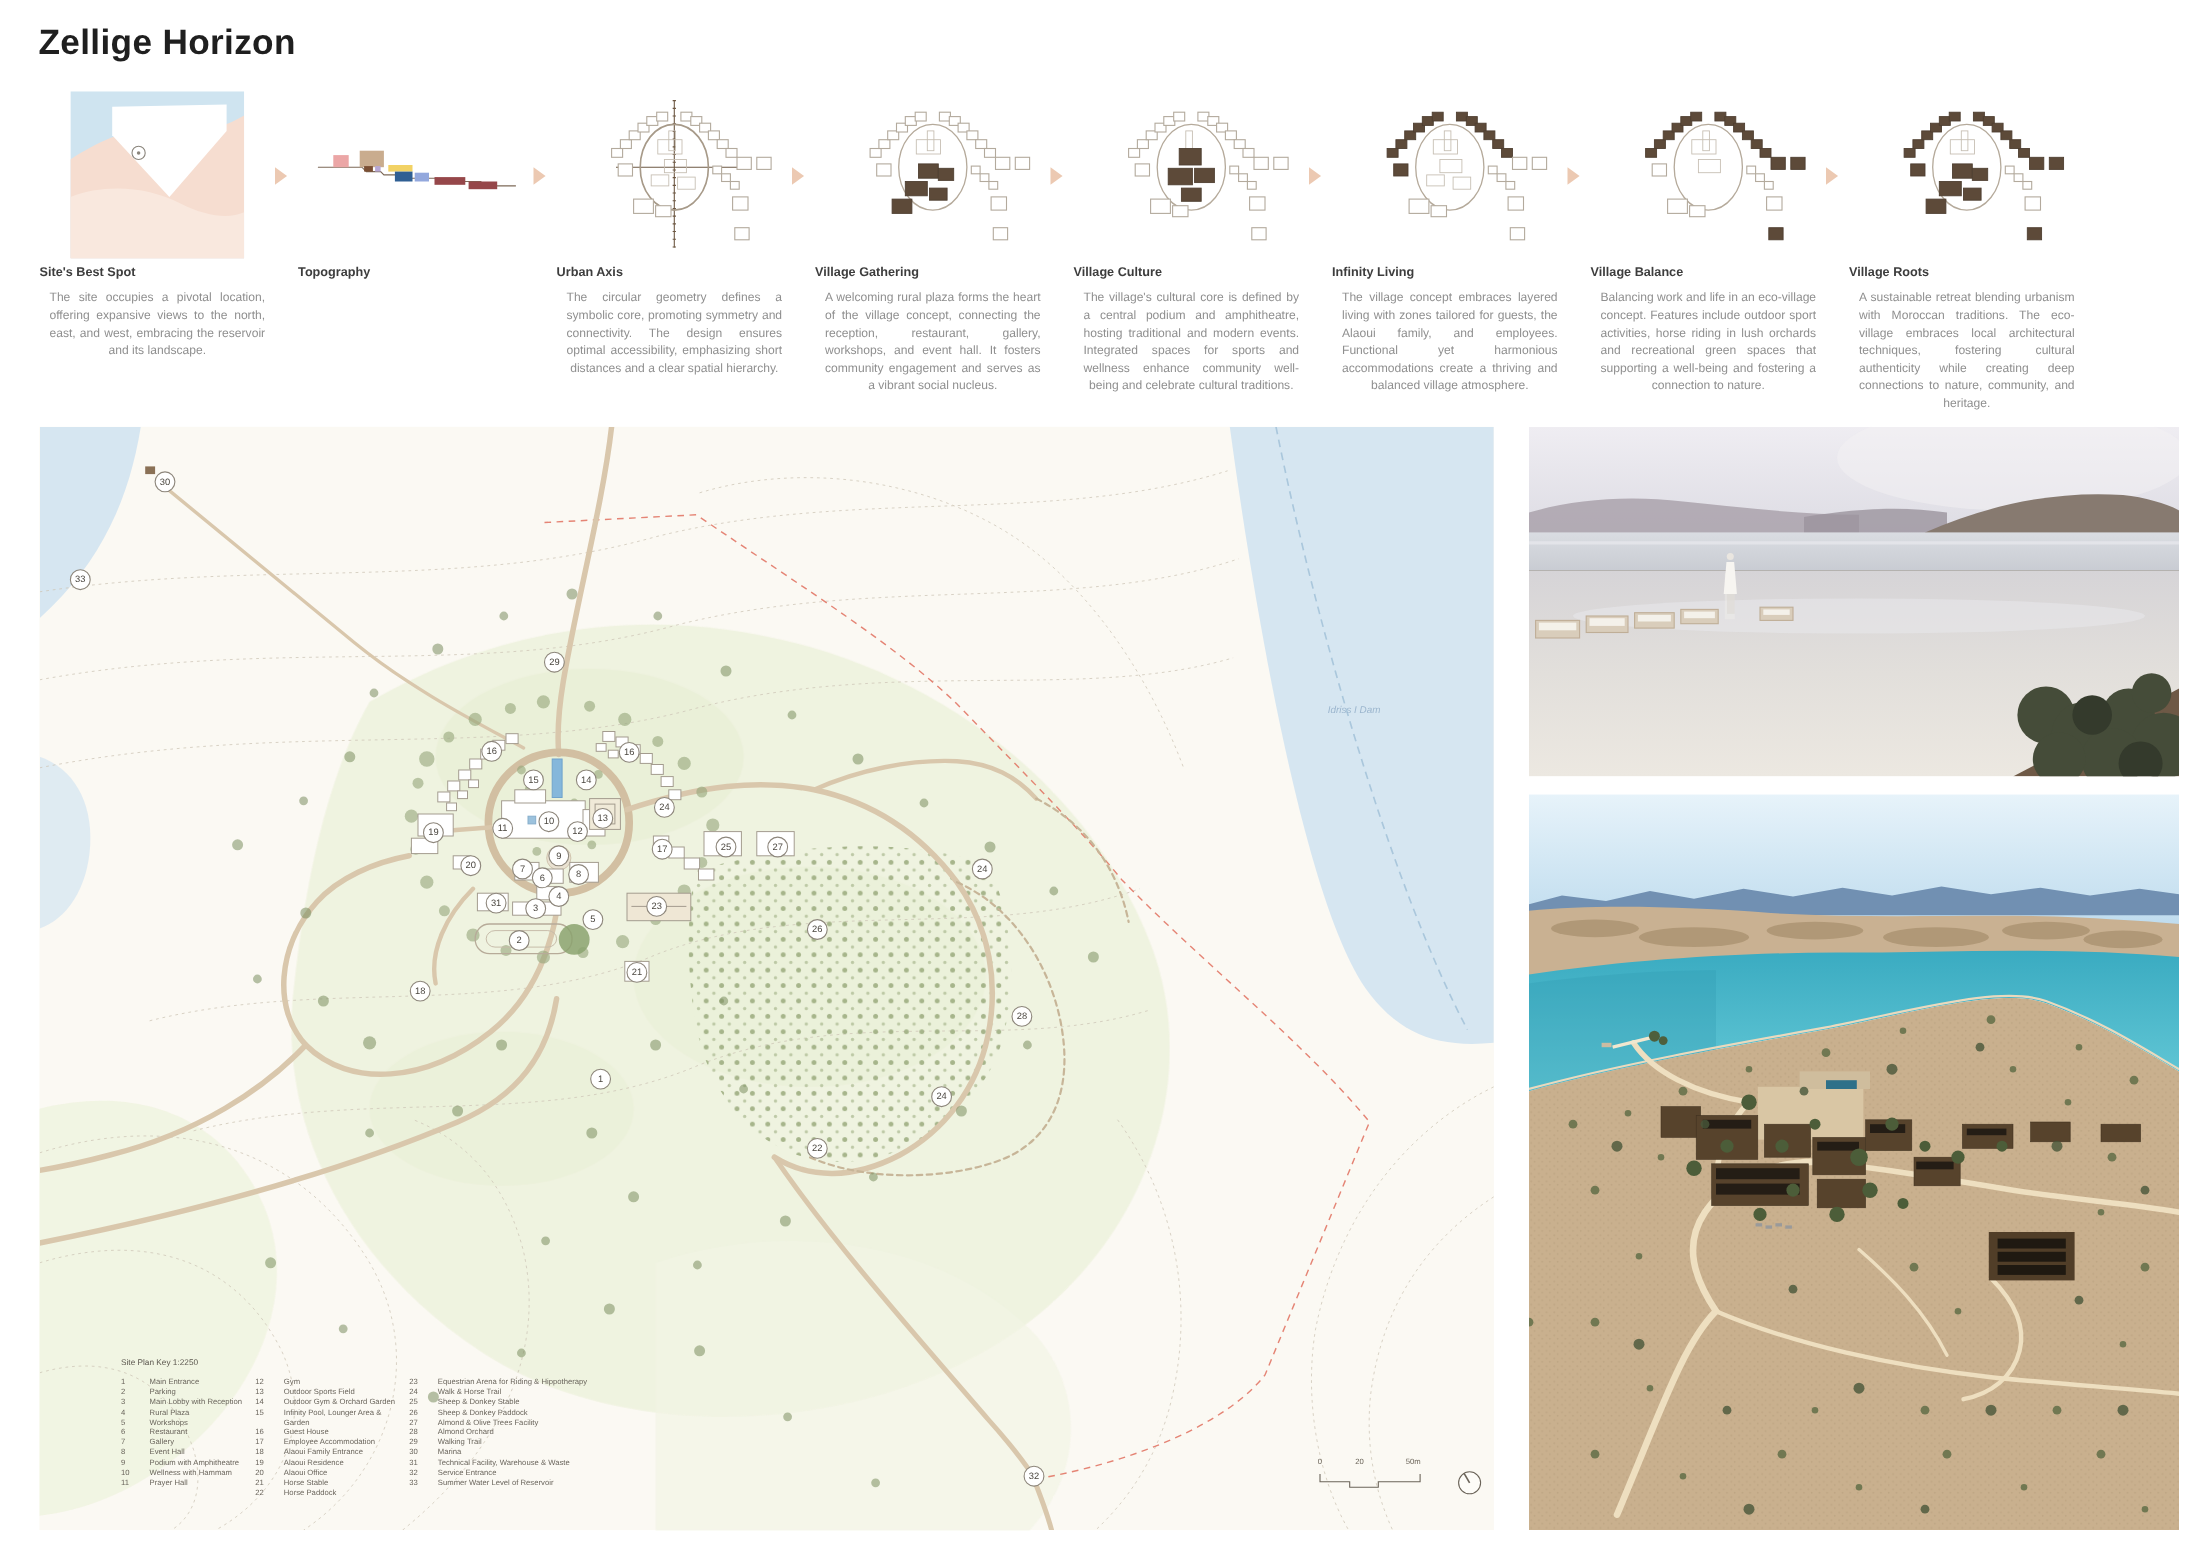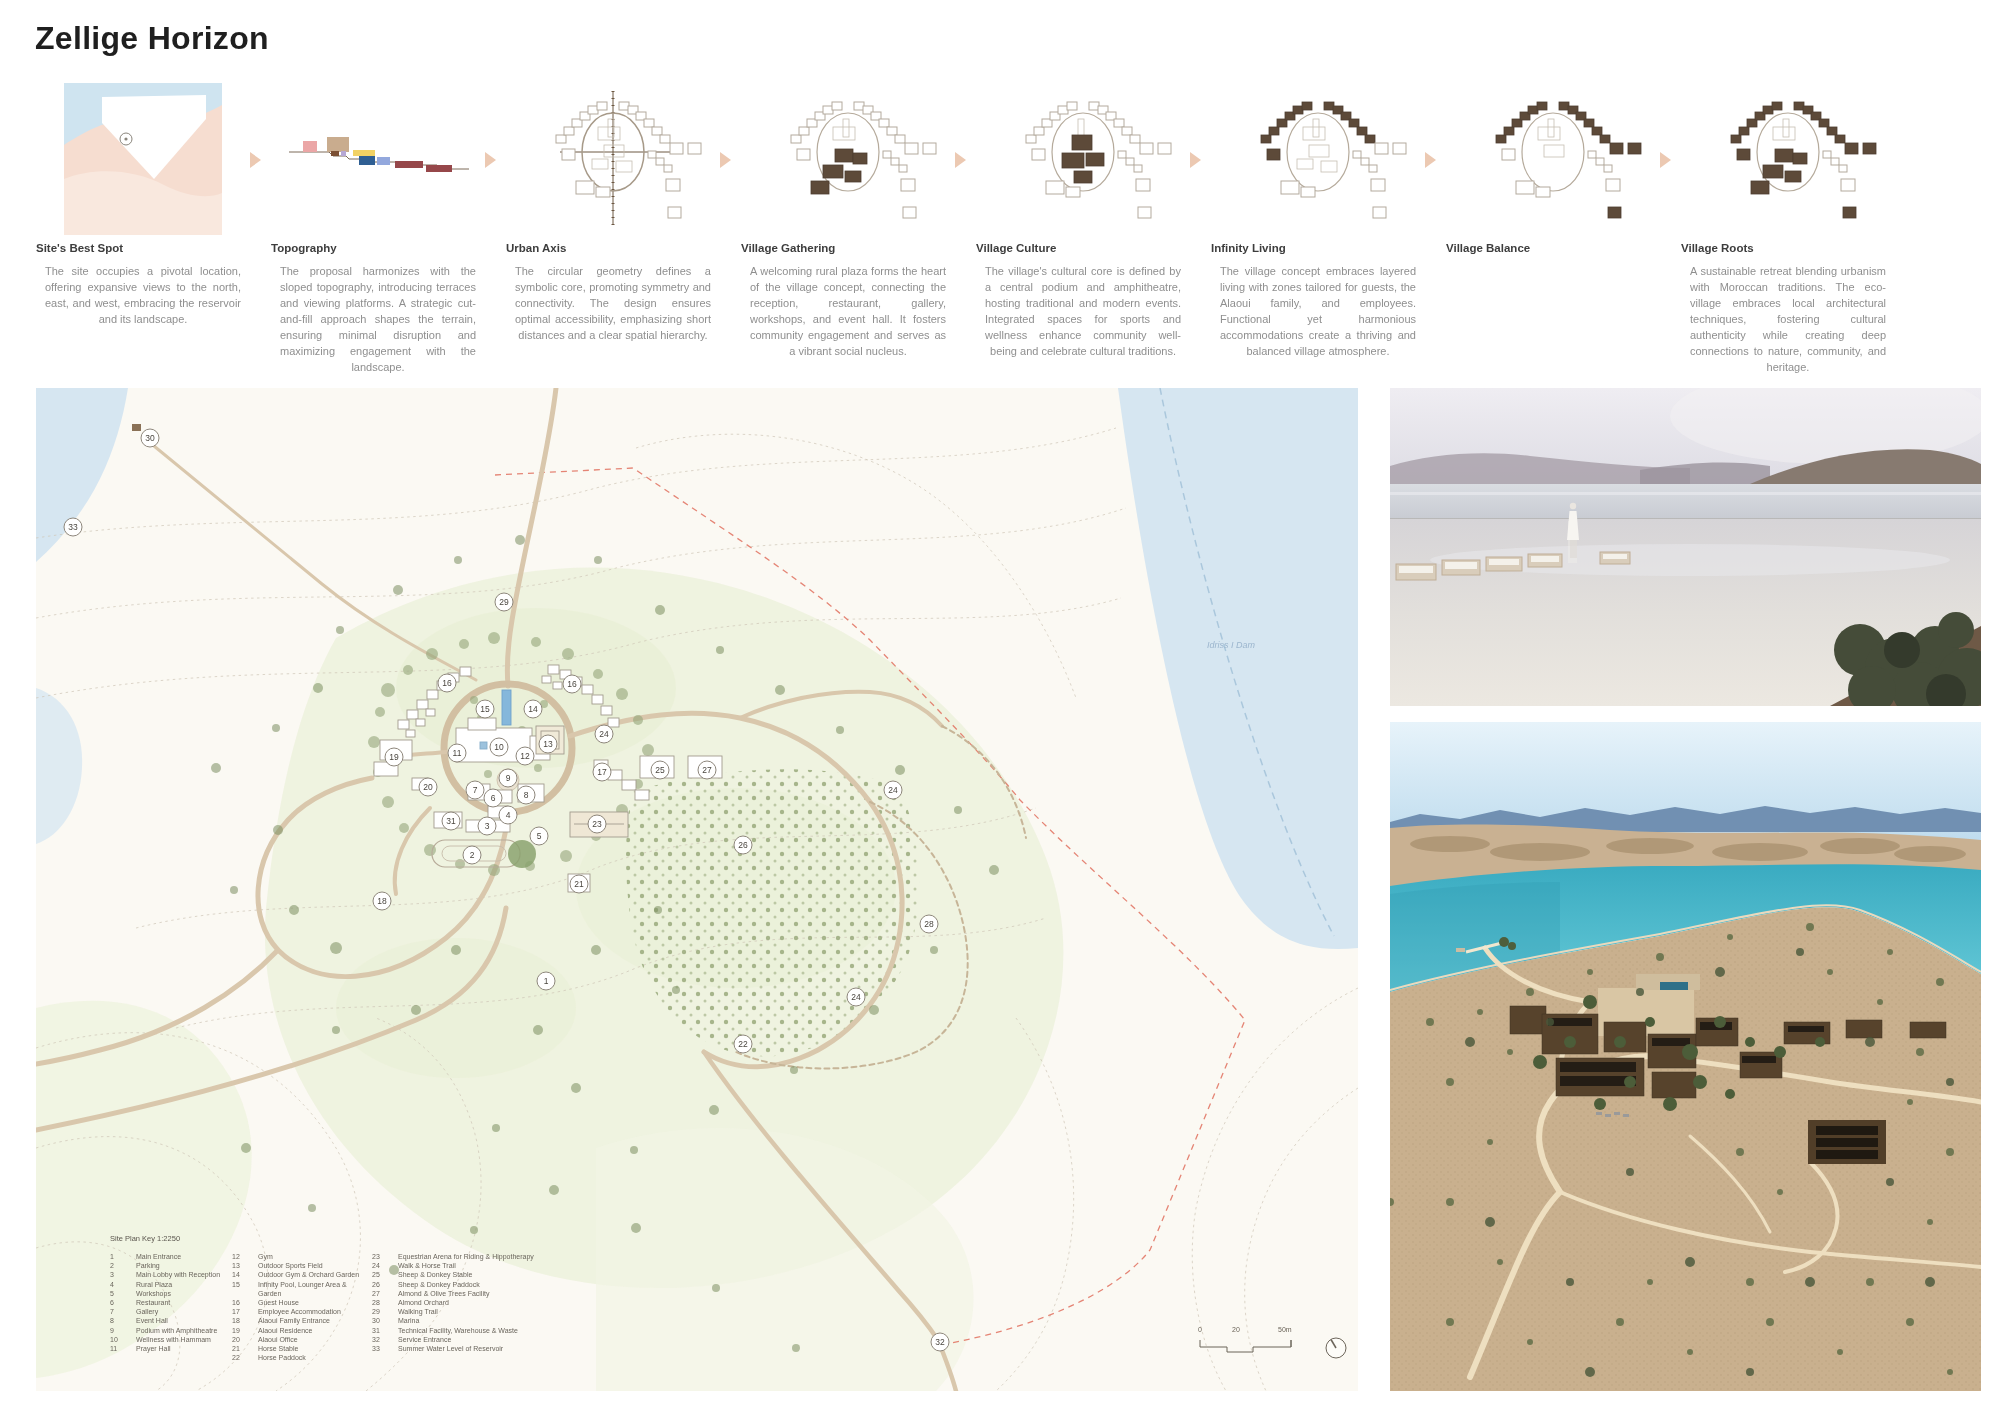--- a/index.html
+++ b/index.html
@@ -84,21 +84,20 @@
           <rect x="48" y="27" width="8" height="5" fill="#7b4f33"></rect>
           <rect x="58" y="27" width="5" height="5" fill="#b7a8d4"></rect>
           <rect x="70" y="26" width="22" height="6" fill="#f2d264"></rect>
           <rect x="76" y="32" width="16" height="9" fill="#2f5f93"></rect>
           <rect x="94" y="33" width="13" height="8" fill="#93a8dd"></rect>
           <rect x="112" y="37" width="28" height="7" fill="#96474a"></rect>
           <rect x="143" y="41" width="26" height="7" fill="#96474a"></rect>
         </svg>
       </div>
       <div class="ptitle">Topography</div>
-      <div class="ptext">The proposal harmonizes with the sloped topography, introducing terraces and viewing platforms. A strategic cut-and-fill approach shapes the terrain, ensuring minimal disruption and maximizing engagement with the landscape.</div>
     </div>
 
     <div class="arrow"></div>
 
     <div class="panel">
       <div class="diagram">
         <svg width="190" height="140" viewBox="0 0 190 140">
           <line x1="95" y1="2" x2="95" y2="136" class="axis"></line>
           <line x1="42" y1="63" x2="152" y2="63" class="axis"></line>
           <line x1="95" y1="2" x2="95" y2="136" stroke="#6d5843" stroke-width="3" stroke-dasharray="1 6"></line>
@@ -280,20 +279,21 @@
           <rect x="152" y="54" width="13" height="11" class="dk"></rect>
             <rect x="170" y="54" width="13" height="11" class="dk"></rect>
           <rect x="130" y="62" width="8" height="7" class="bl"></rect>
             <rect x="138" y="69" width="8" height="7" class="bl"></rect>
             <rect x="146" y="76" width="8" height="7" class="bl"></rect>
           <rect x="148" y="90" width="14" height="12" class="bl"></rect>
           <rect x="150" y="118" width="13" height="11" class="dk"></rect>
         </svg>
       </div>
       <div class="ptitle">Village Balance</div>
+      <div class="ptext">Balancing work and life in an eco-village concept. Features include outdoor sport activities, horse riding in lush orchards and recreational green spaces that supporting a well-being and fostering a connection to nature.</div>
     </div>
 
     <div class="arrow"></div>
 
     <div class="panel">
       <div class="diagram">
         <svg width="190" height="140" viewBox="0 0 190 140">
           <ellipse cx="95" cy="63" rx="31" ry="39" fill="none" stroke="#b5aa9b" stroke-width="1.2"></ellipse>
           <rect x="80" y="38" width="22" height="13" class="fl"></rect>
             <rect x="90" y="30" width="6" height="18" class="fl"></rect>

